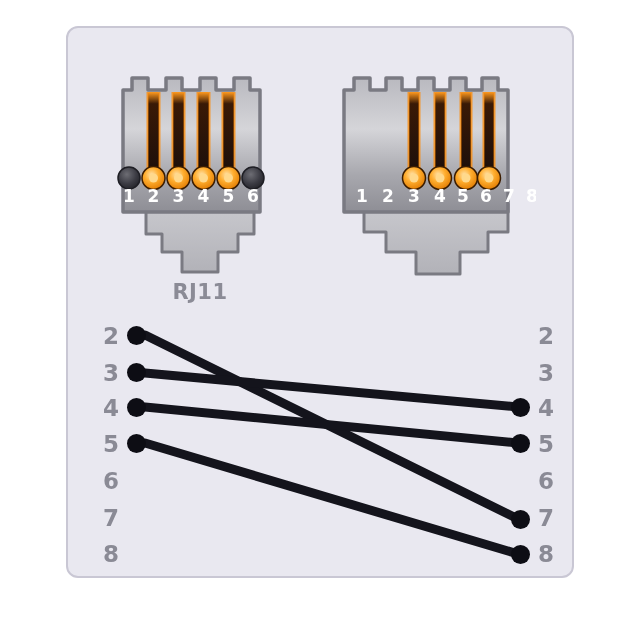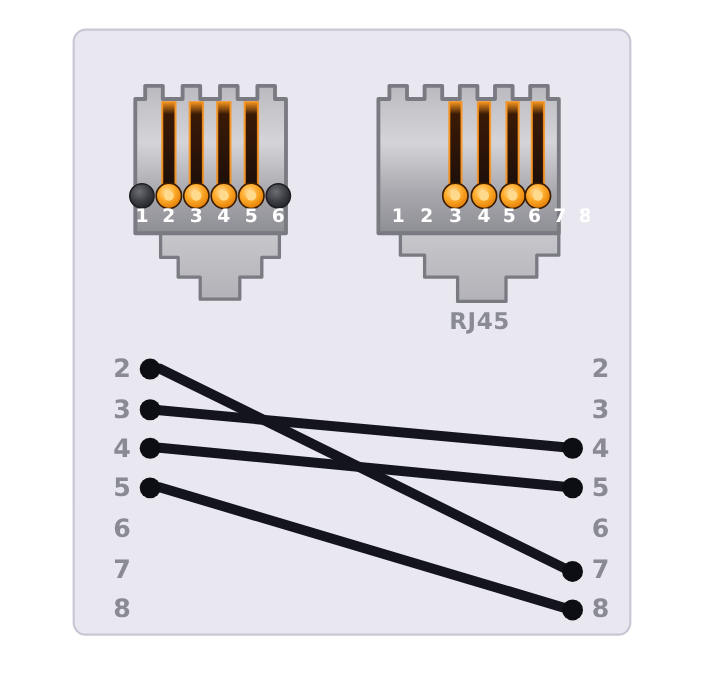--- a/index.html
+++ b/index.html
@@ -145,20 +145,21 @@
 
       <g font-family="DejaVu Sans, Liberation Sans, sans-serif" font-size="17" font-weight="bold" fill="#ffffff" text-anchor="middle">
         <text x="19" y="136">1</text>
         <text x="43.5" y="136">2</text>
         <text x="68.5" y="136">3</text>
         <text x="93.5" y="136">4</text>
         <text x="118.5" y="136">5</text>
         <text x="143" y="136">6</text>
       </g>
     </svg>
+    <div class="conn-label" style="top:214px; left:0;">RJ11</div>
   </div>
 
   <div class="connector" id="rj45-connector" style="left:336px; top:66px; width:200px; height:230px;">
     <svg width="200" height="230" viewBox="0 0 200 230">
       <defs>
         <linearGradient id="bodyGradB" x1="0" y1="0" x2="0" y2="1">
           <stop offset="0%" stop-color="#b9b9bf"></stop>
           <stop offset="38%" stop-color="#d5d5d9"></stop>
           <stop offset="72%" stop-color="#a8a8ae"></stop>
           <stop offset="100%" stop-color="#8e8e95"></stop>
@@ -218,21 +219,20 @@
         <text x="26" y="136">1</text>
         <text x="52" y="136">2</text>
         <text x="78" y="136">3</text>
         <text x="104" y="136">4</text>
         <text x="127" y="136">5</text>
         <text x="150" y="136">6</text>
         <text x="173" y="136">7</text>
         <text x="196" y="136">8</text>
       </g>
     </svg>
-    <div class="conn-label" style="top:214px; left:0;">RJ45</div>
   </div>
 
   <svg id="wiremap" viewBox="0 0 640 618">
     <g stroke="#14141c" stroke-width="9" stroke-linecap="round">
 
       <line x1="145" y1="335" x2="518" y2="519"></line>
 
       <line x1="145" y1="373" x2="518" y2="407"></line>
 
       <line x1="145" y1="407" x2="518" y2="443"></line>

